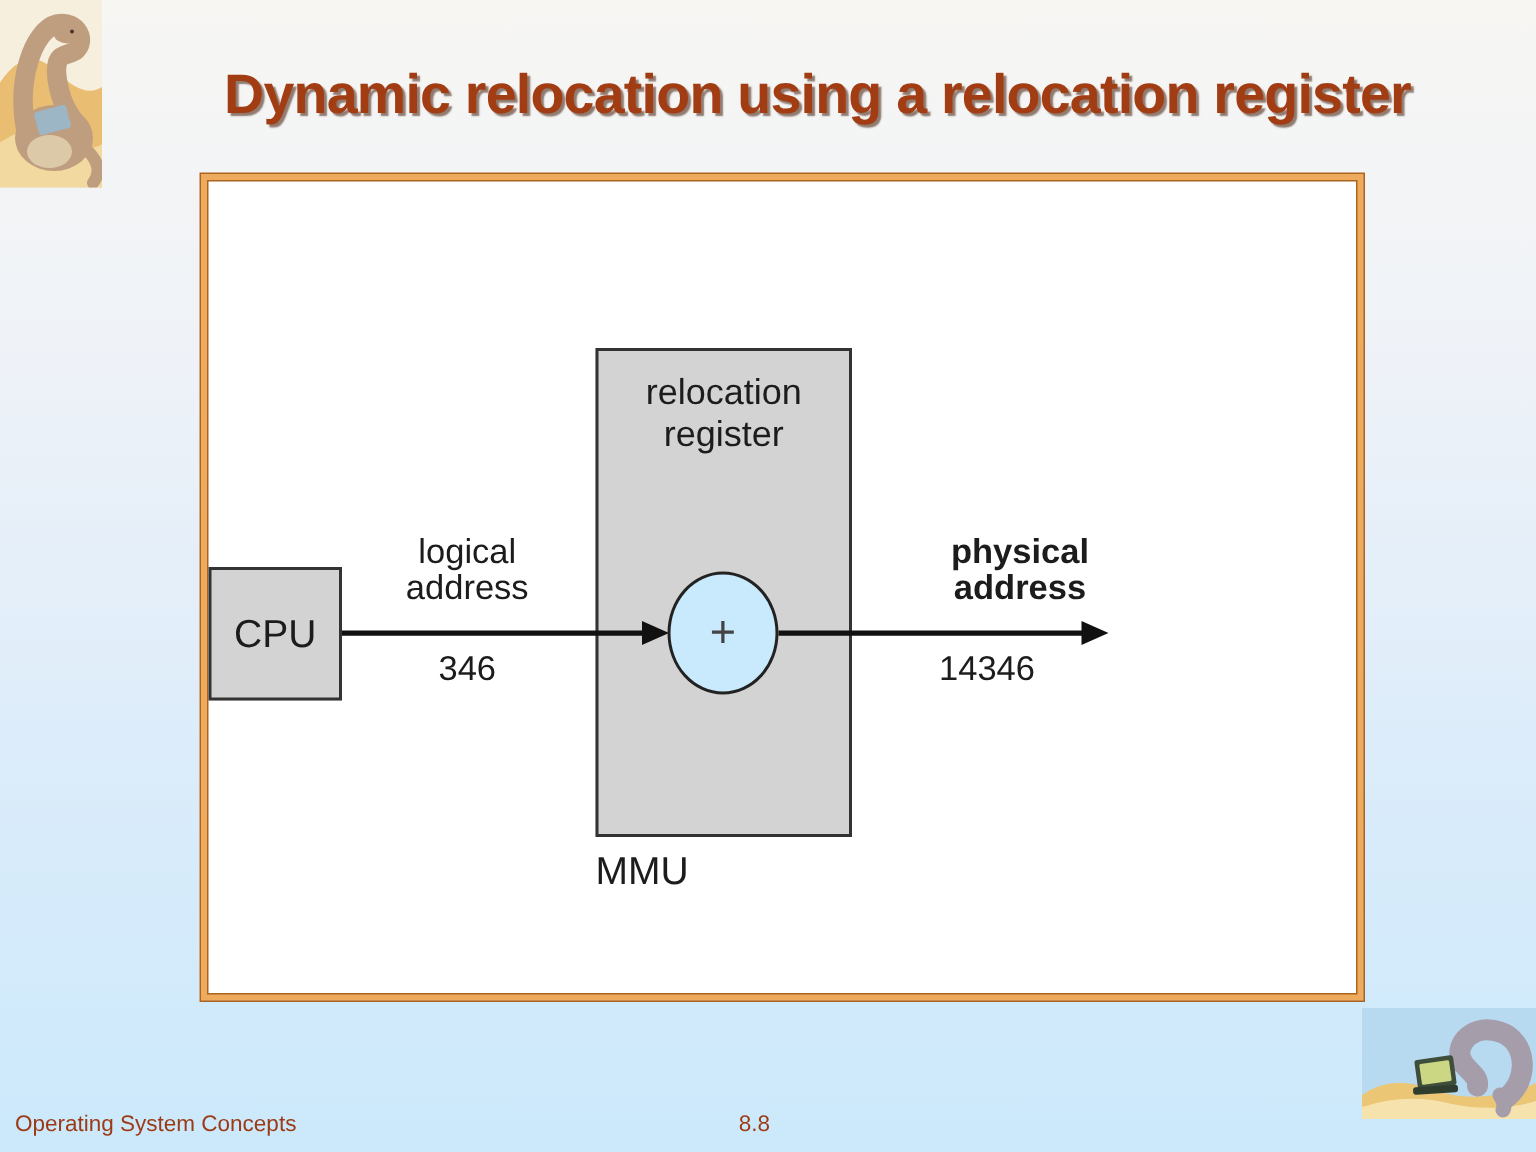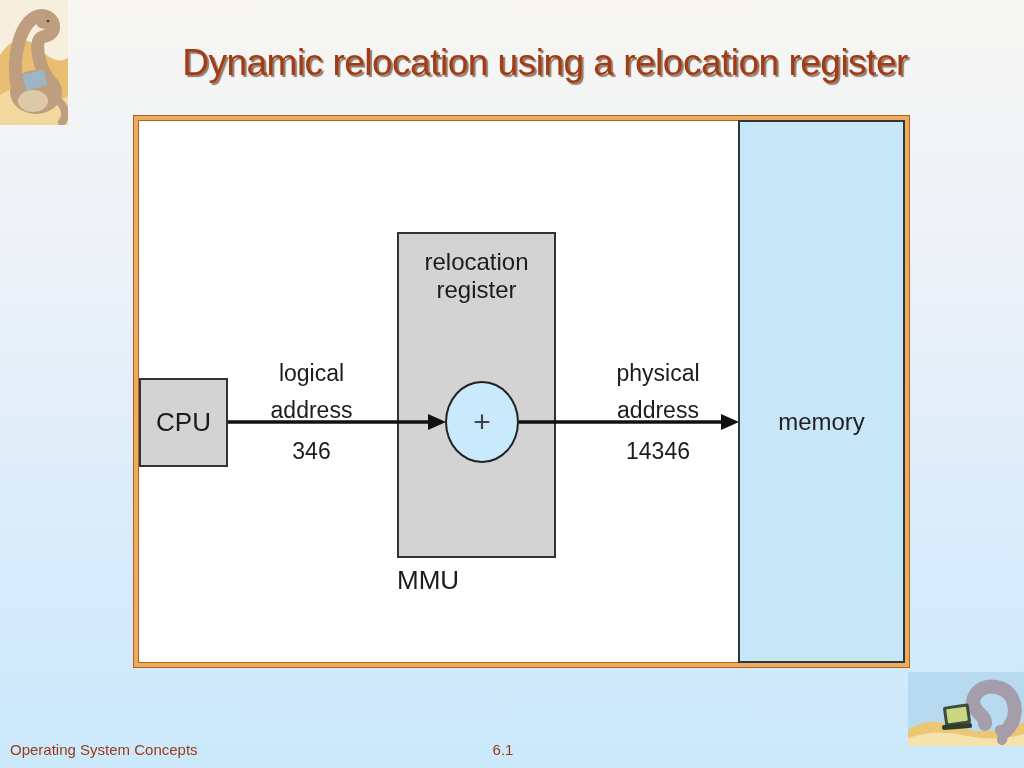--- a/index.html
+++ b/index.html
@@ -3,21 +3,21 @@
 <meta charset="utf-8">
 <style>
   html,body { margin:0; padding:0; }
   .slide {
     position:relative; width:1024px; height:768px; overflow:hidden;
     background:linear-gradient(180deg,#f7f6f3 0%, #eef2f8 32%, #dcecfa 65%, #cbe9fb 100%);
     font-family:"Liberation Sans","DejaVu Sans",sans-serif;
   }
   .title {
     position:absolute; left:80px; top:42px; width:930px; text-align:center;
-    font-size:37px; font-weight:normal; color:#a23c12; letter-spacing:-0.5px;
+    font-size:37px; font-weight:bold; color:#a23c12; letter-spacing:-0.5px;
     text-shadow:2px 2px 1px rgba(62,22,4,0.55);
   }
   .frame {
     position:absolute; left:133px; top:115px; width:777px; height:553px;
     box-sizing:border-box; background:#ffffff;
     border:1px solid #aa6420;
     box-shadow: inset 0 0 0 4px #eeab5d, inset 0 0 0 5px #aa6420;
   }
   .memory {
     position:absolute; top:4px; right:4px; bottom:4px; width:167px;
@@ -27,21 +27,21 @@
     position:absolute; left:0; top:286px; width:100%; text-align:center;
     font-size:24px; color:#222;
   }
   .cpu {
     position:absolute; left:5px; top:262px; width:89px; height:89px;
     box-sizing:border-box; background:#d3d3d3; border:2px solid #333;
     display:flex; align-items:center; justify-content:center;
     font-size:26px; color:#1c1c1c;
   }
   .mmu {
-    position:absolute; left:263px; top:116px; width:159px; height:326px;
+    position:absolute; left:263px; top:116px; width:171px; height:326px;
     box-sizing:border-box; background:#d3d3d3; border:2px solid #333;
   }
   .reloc-label {
     position:absolute; top:14px; left:0; width:100%; text-align:center;
     font-size:24px; line-height:28px; color:#1c1c1c; white-space:pre-line;
   }
   .register {
     position:absolute; top:88px; left:50%; transform:translateX(-50%);
     width:104px; height:35px; box-sizing:border-box;
     background:#c9eafc; border:2px solid #2a2a2a;
@@ -49,26 +49,26 @@
     font-size:23px; color:#1c1c1c;
   }
   .adder {
     position:absolute; left:311px; top:265px; width:74px; height:82px;
     box-sizing:border-box; background:#c9eafc; border:2px solid #222;
     border-radius:50%; display:flex; align-items:center; justify-content:center;
     font-size:30px; font-weight:400; color:#444;
   }
   .arrows { position:absolute; left:0; top:0; width:775px; height:551px; pointer-events:none; }
   .lbl {
-    position:absolute; text-align:center; font-size:23px; line-height:37px;
+    position:absolute; text-align:center; font-size:23px; line-height:24px;
     color:#1c1c1c; white-space:pre-line;
   }
   .logical  { left:105px; top:239px; width:145px; }
   .l-val    { left:105px; top:317px; width:145px; }
-  .physical { left:450px; top:239px; width:148px; }
+  .physical { left:472px; top:239px; width:148px;font-weight:bold; }
   .p-val    { left:450px; top:317px; width:148px; }
   .mmu-name {
     position:absolute; left:263px; top:449px; width:171px; 
     font-size:26px; color:#1c1c1c;
   }
   .footer { position:absolute; top:741px; font-size:15px; font-weight:normal; color:#9c3a16; }
   .f-left   { left:10px; }
   .f-center { left:458px; width:90px; text-align:center; }
   .f-right  { right:6px; }
   .dino-tl { position:absolute; left:0; top:0; width:68px; height:125px; }
@@ -92,23 +92,20 @@
       <circle cx="48" cy="21" r="1.3" fill="#4a3528"></circle>
       <rect x="24" y="72" width="22" height="16" rx="2" fill="#9db6c6" transform="rotate(-15 35 80)"></rect>
       <ellipse cx="33" cy="101" rx="15" ry="11" fill="#dcc9a8"></ellipse>
     </svg>
   </div>
 
   <div class="title">Dynamic relocation using a relocation register</div>
 
   <div class="frame">
 
-    <div class="memory">
-      <div class="memory-label">memory</div>
-    </div>
 
     <div class="cpu">
       <span>CPU</span>
     </div>
 
     <div class="mmu">
       <div class="reloc-label">relocation
 register</div>
     </div>
 
@@ -144,15 +141,15 @@
       <path d="M96,60 C112,48 110,22 92,16 C74,10 62,24 66,34 C69,42 78,44 77,52" fill="none" stroke="#a59daa" stroke-width="14" stroke-linecap="round"></path>
       <path d="M66,34 Q59,41 53,39" stroke="#a59daa" stroke-width="9" fill="none" stroke-linecap="round"></path>
       <path d="M92,58 Q96,64 94,68" stroke="#a59daa" stroke-width="10" fill="none" stroke-linecap="round"></path>
       <rect x="36" y="33" width="26" height="20" rx="2" fill="#3e4e3a" transform="rotate(-8 49 43)"></rect>
       <rect x="39" y="36" width="20" height="14" rx="1" fill="#ccd784" transform="rotate(-8 49 43)"></rect>
       <rect x="34" y="52" width="30" height="5" rx="2" fill="#2f3d2e" transform="rotate(-4 49 54)"></rect>
     </svg>
   </div>
 
   <div class="footer f-left">Operating System Concepts</div>
-  <div class="footer f-center">6.1</div>
+  <div class="footer f-center">8.8</div>
 
 </div>
 
 </body></html>

